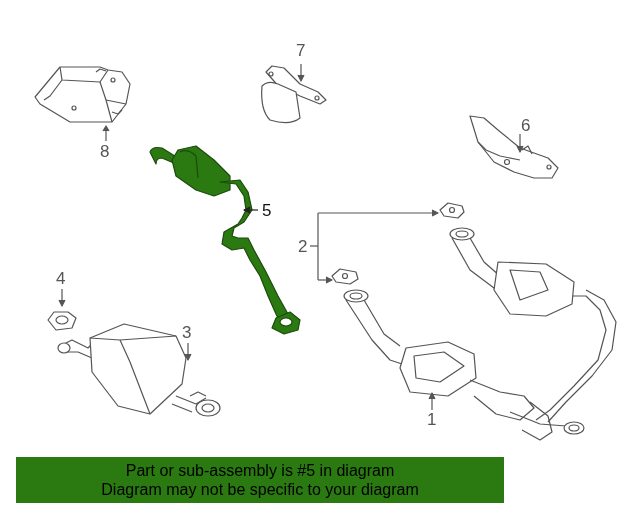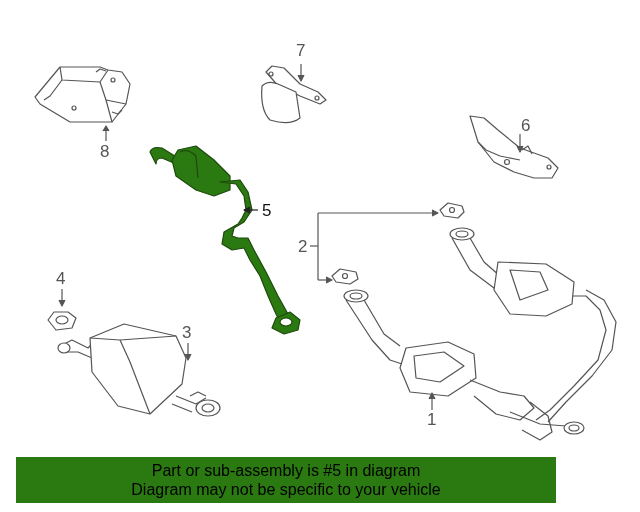--- a/index.html
+++ b/index.html
@@ -1,20 +1,20 @@
 <!DOCTYPE html>
 <html><head>
 <meta charset="utf-8">
 <style>
   html, body { margin: 0; padding: 0; background: #ffffff; }
   body { width: 640px; height: 512px; position: relative; overflow: hidden; font-family: "Liberation Sans", sans-serif; }
   #stage { position: absolute; left: 0; top: 0; width: 640px; height: 512px; }
   .callout { position: absolute; font-family: "Liberation Sans", sans-serif; font-size: 17px; color: #555555; line-height: 1; }
   .callout.highlight { color: #111111; }
-  #banner { position: absolute; left: 16px; top: 457px; width: 540px; height: 46px; background: #2b7a11; color: #000000; text-align: center; font-family: "Liberation Sans", sans-serif; font-size: 16px; line-height: 19px; padding-top: 4px; box-sizing: border-box; }
+  #banner { position: absolute; left: 16px; top: 457px; width: 488px; height: 46px; background: #2b7a11; color: #000000; text-align: center; font-family: "Liberation Sans", sans-serif; font-size: 16px; line-height: 19px; padding-top: 4px; box-sizing: border-box; }
   #banner div { white-space: nowrap; }
 </style>
 </head>
 <body>
 
 <div id="stage">
   <svg width="640" height="512" viewBox="0 0 640 512" xmlns="http://www.w3.org/2000/svg">
     <g fill="none" stroke="#555" stroke-width="1.2" stroke-linejoin="round">
 
       <g>
@@ -126,15 +126,15 @@
   <span class="callout" style="left:100px;top:143px;">8</span>
   <span class="callout" style="left:521px;top:117px;">6</span>
   <span class="callout highlight" style="left:262px;top:202px;">5</span>
   <span class="callout" style="left:298px;top:238px;">2</span>
   <span class="callout" style="left:56px;top:270px;">4</span>
   <span class="callout" style="left:182px;top:324px;">3</span>
   <span class="callout" style="left:427px;top:411px;">1</span>
 
   <div id="banner">
     <div>Part or sub-assembly is #5 in diagram</div>
-    <div>Diagram may not be specific to your vehicle</div>
+    <div>Diagram may not be specific to your diagram</div>
   </div>
 </div>
 
 </body></html>

